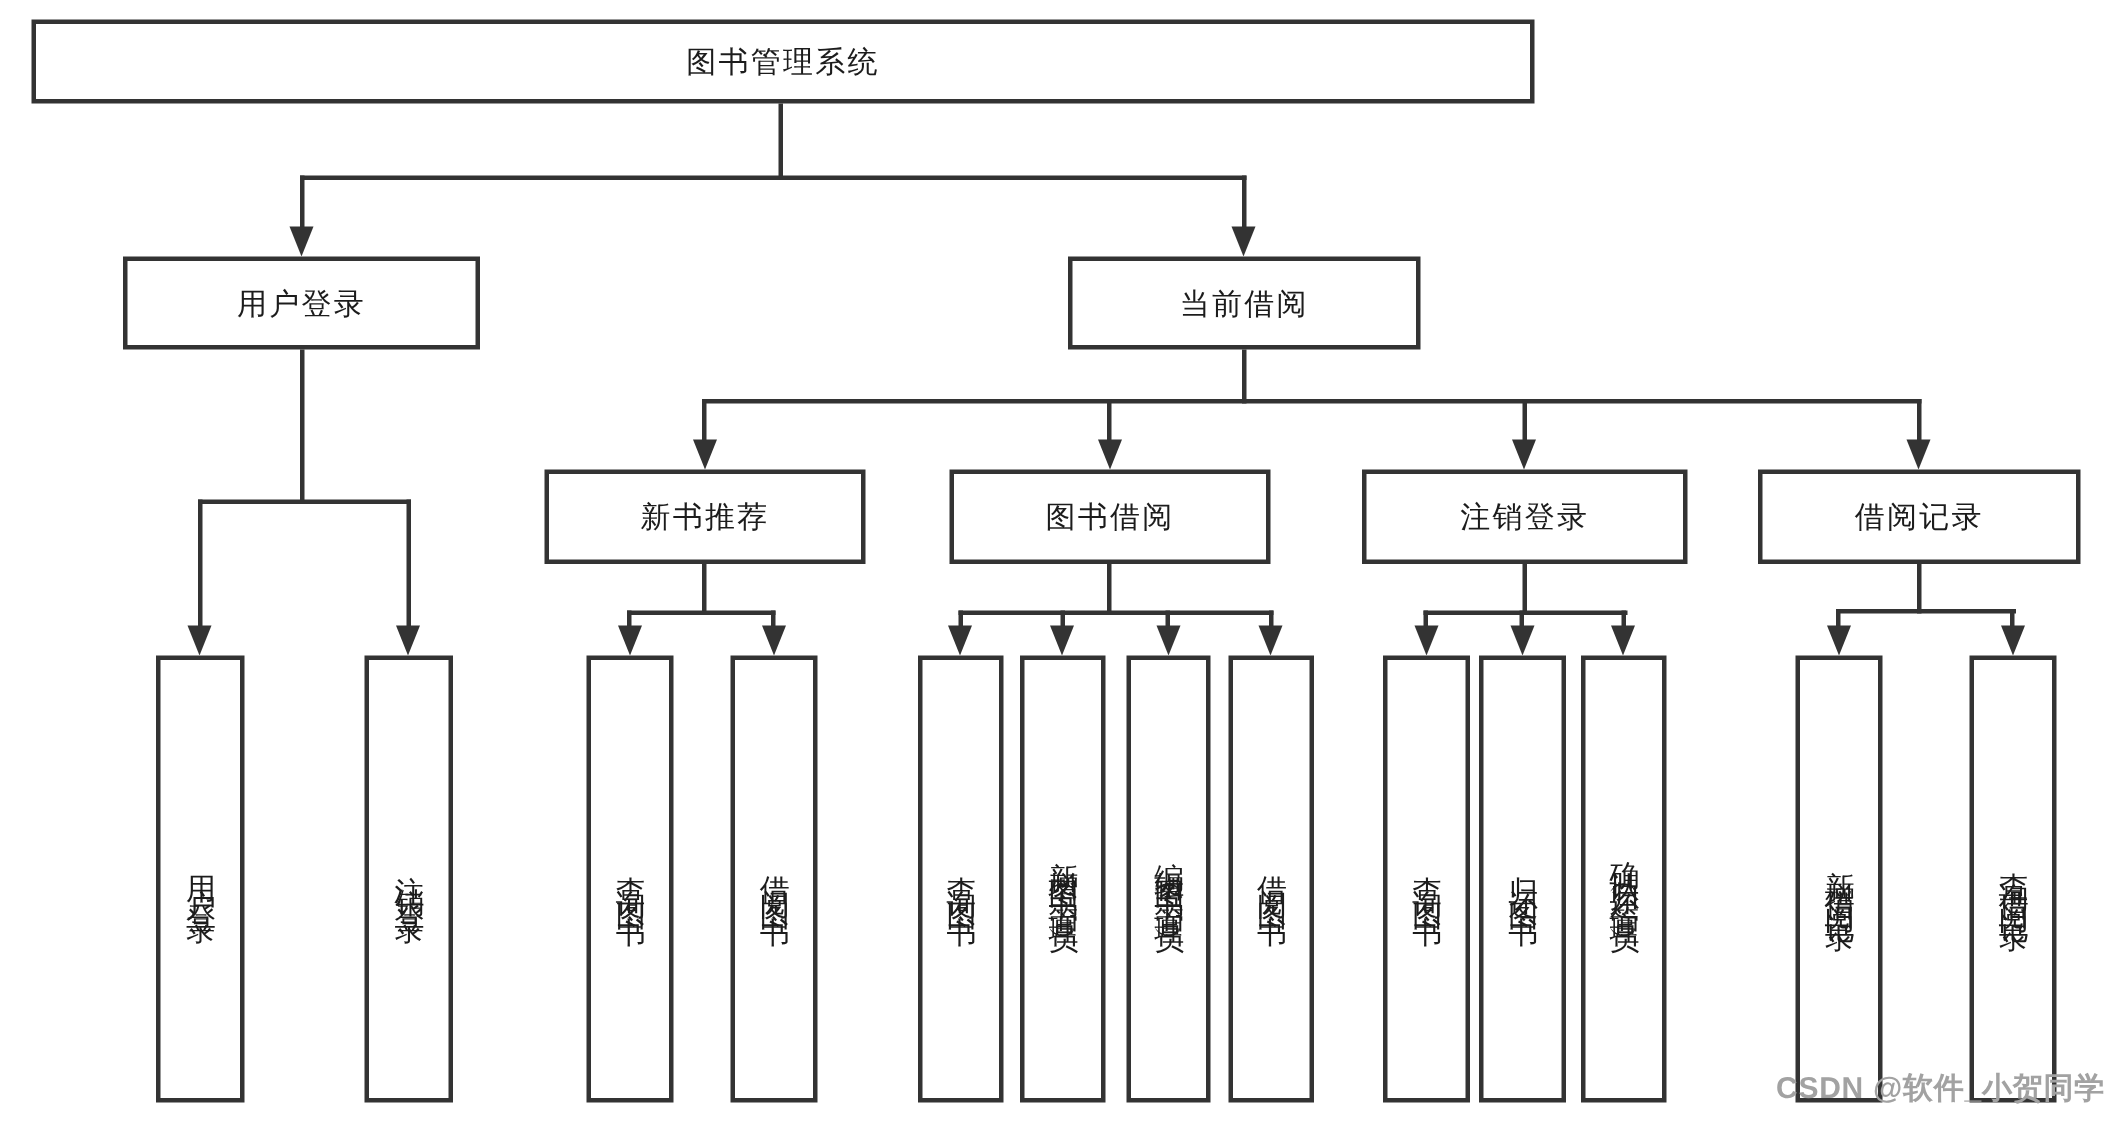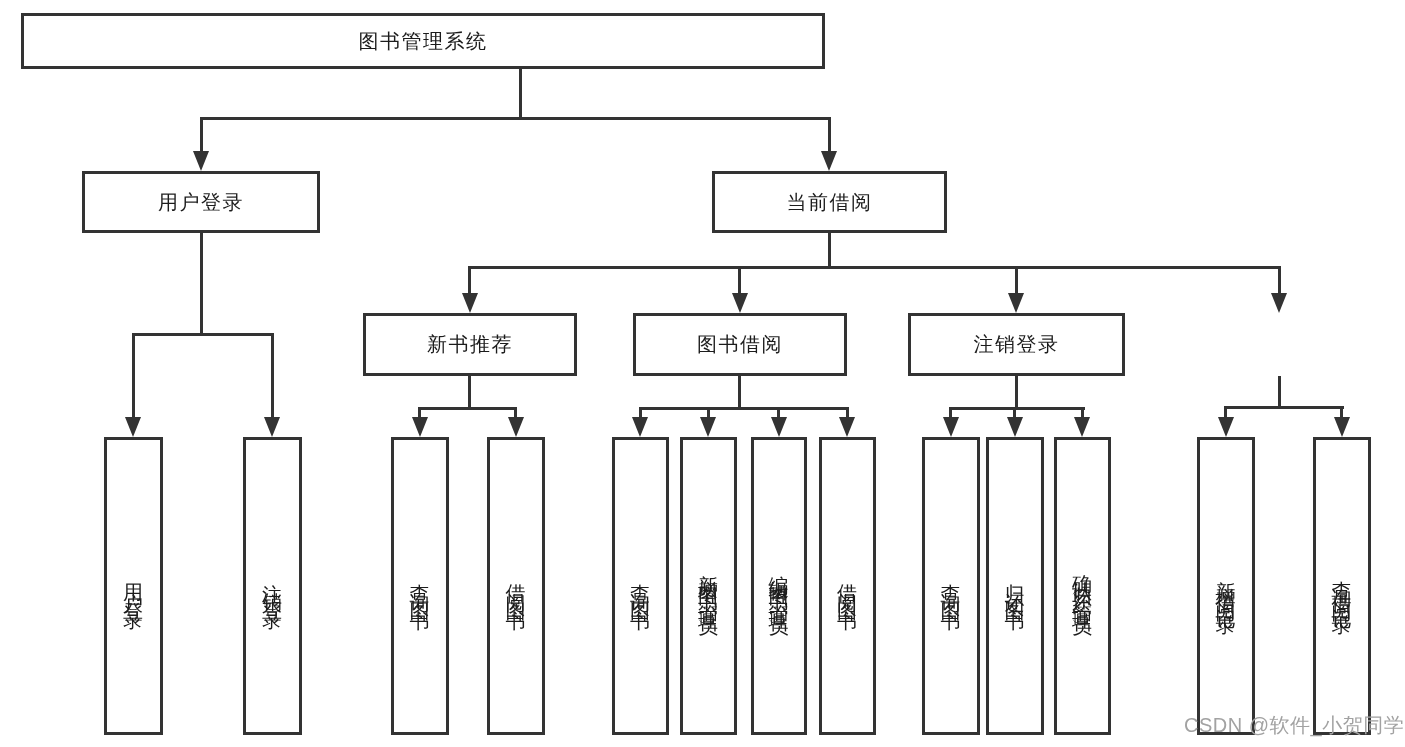--- a/index.html
+++ b/index.html
@@ -11,28 +11,28 @@
         font-size:20px;letter-spacing:1.5px;color:#1c1c1c;}
   .vbox{position:absolute;box-sizing:border-box;border:3px solid #333333;background:#ffffff;
         display:flex;align-items:center;justify-content:center;
         writing-mode:vertical-rl;text-orientation:mixed;
         font-size:20px;letter-spacing:9px;color:#1c1c1c;line-height:1;}
   .line{position:absolute;background:#333333;}
   .arrow{position:absolute;width:0;height:0;
          border-left:8px solid transparent;border-right:8px solid transparent;
          border-top:20px solid #333333;}
   .watermark{position:absolute;left:1184px;top:712px;font-size:20px;letter-spacing:0.5px;
-             color:#a2a2a2;white-space:nowrap;}
+             color:#a2a2a2;white-space:nowrap;font-weight:bold;}
 </style>
 </head>
 <body>
 
 <div class="canvas">
 
-  <div class="hbox" style="left:21px;top:13px;width:804px;height:56px;">图书管理系统</div>
+  <div class="hbox" style="left:21px;top:13px;width:1002px;height:56px;">图书管理系统</div>
 
   <div class="line" style="left:519px;top:69px;width:3px;height:50px;"></div>
   <div class="line" style="left:200px;top:117px;width:631px;height:3px;"></div>
   <div class="line" style="left:200px;top:117px;width:3px;height:36px;"></div>
   <div class="line" style="left:828px;top:117px;width:3px;height:36px;"></div>
   <div class="arrow" style="left:193px;top:151px;"></div>
   <div class="arrow" style="left:821px;top:151px;"></div>
 
   <div class="hbox" style="left:82px;top:171px;width:238px;height:62px;">用户登录</div>
   <div class="hbox" style="left:712px;top:171px;width:235px;height:62px;">当前借阅</div>
@@ -51,20 +51,21 @@
   <div class="line" style="left:1015px;top:266px;width:3px;height:29px;"></div>
   <div class="line" style="left:1278px;top:266px;width:3px;height:29px;"></div>
   <div class="arrow" style="left:462px;top:293px;"></div>
   <div class="arrow" style="left:732px;top:293px;"></div>
   <div class="arrow" style="left:1008px;top:293px;"></div>
   <div class="arrow" style="left:1271px;top:293px;"></div>
 
   <div class="hbox" style="left:363px;top:313px;width:214px;height:63px;">新书推荐</div>
   <div class="hbox" style="left:633px;top:313px;width:214px;height:63px;">图书借阅</div>
   <div class="hbox" style="left:908px;top:313px;width:217px;height:63px;">注销登录</div>
+  <div class="hbox" style="left:1172px;top:313px;width:215px;height:63px;">借阅记录</div>
 
   <div class="line" style="left:468px;top:376px;width:3px;height:33px;"></div>
   <div class="line" style="left:418px;top:407px;width:99px;height:3px;"></div>
   <div class="line" style="left:418px;top:407px;width:3px;height:12px;"></div>
   <div class="line" style="left:514px;top:407px;width:3px;height:12px;"></div>
   <div class="arrow" style="left:412px;top:417px;"></div>
   <div class="arrow" style="left:508px;top:417px;"></div>
 
   <div class="line" style="left:738px;top:376px;width:3px;height:33px;"></div>
   <div class="line" style="left:639px;top:407px;width:210px;height:3px;"></div>

